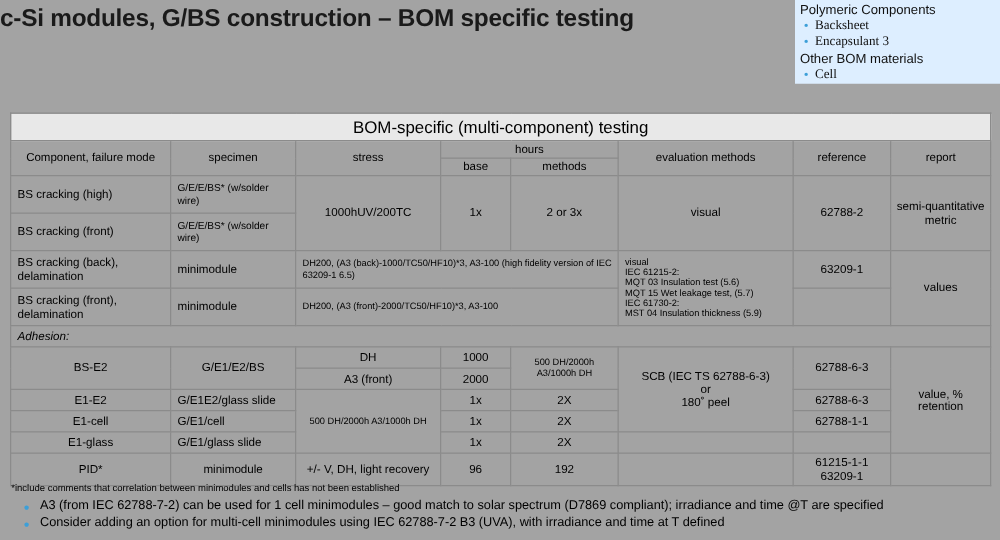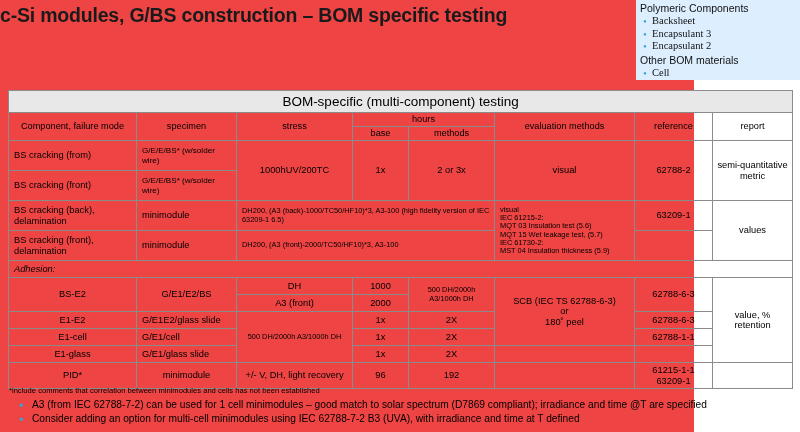--- a/index.html
+++ b/index.html
@@ -5,22 +5,22 @@
   * { box-sizing: border-box; }
   html, body {
     margin: 0; padding: 0;
     width: 800px; height: 432px;
     background: #ffffff;
     font-family: "Liberation Sans", sans-serif;
     overflow: hidden;
   }
   .slide {
     position: relative;
-    width: 694px; height: 432px;
-    background: #ef4444;
+    width: 800px; height: 432px;
+    background: #a3a3a3;
   }
   .slide-title {
     position: absolute;
     left: 0px; top: 4px;
     width: 620px;
     font-size: 19.5px;
     font-weight: bold;
     color: #1a1a1a;
     letter-spacing: -0.2px;
     white-space: nowrap;
@@ -116,21 +116,20 @@
 
 <div class="slide">
 
   <div class="slide-title">c-Si modules, G/BS construction – BOM specific testing</div>
 
   <div class="legend">
     <div class="lg-head">Polymeric Components</div>
     <ul>
       <li>Backsheet</li>
       <li>Encapsulant 3</li>
-      <li>Encapsulant 2</li>
     </ul>
     <div class="lg-head2">Other BOM materials</div>
     <ul>
       <li>Cell</li>
     </ul>
   </div>
 
   <div class="tbl-wrap">
     <table class="bom">
       <colgroup>
@@ -157,21 +156,21 @@
         <td rowspan="2">evaluation methods</td>
         <td rowspan="2">reference</td>
         <td rowspan="2">report</td>
       </tr>
       <tr class="hdr">
         <td>base</td>
         <td>methods</td>
       </tr>
 
       <tr class="r-tall">
-        <td class="lefty">BS cracking (from)</td>
+        <td class="lefty">BS cracking (high)</td>
         <td class="lefty small">G/E/E/BS* (w/solder wire)</td>
         <td rowspan="2">1000hUV/200TC</td>
         <td rowspan="2">1x</td>
         <td rowspan="2">2 or 3x</td>
         <td rowspan="2">visual</td>
         <td rowspan="2">62788-2</td>
         <td rowspan="2" style="white-space:pre-line">semi-quantitative metric</td>
       </tr>
       <tr class="r-tall">
         <td class="lefty">BS cracking (front)</td>

